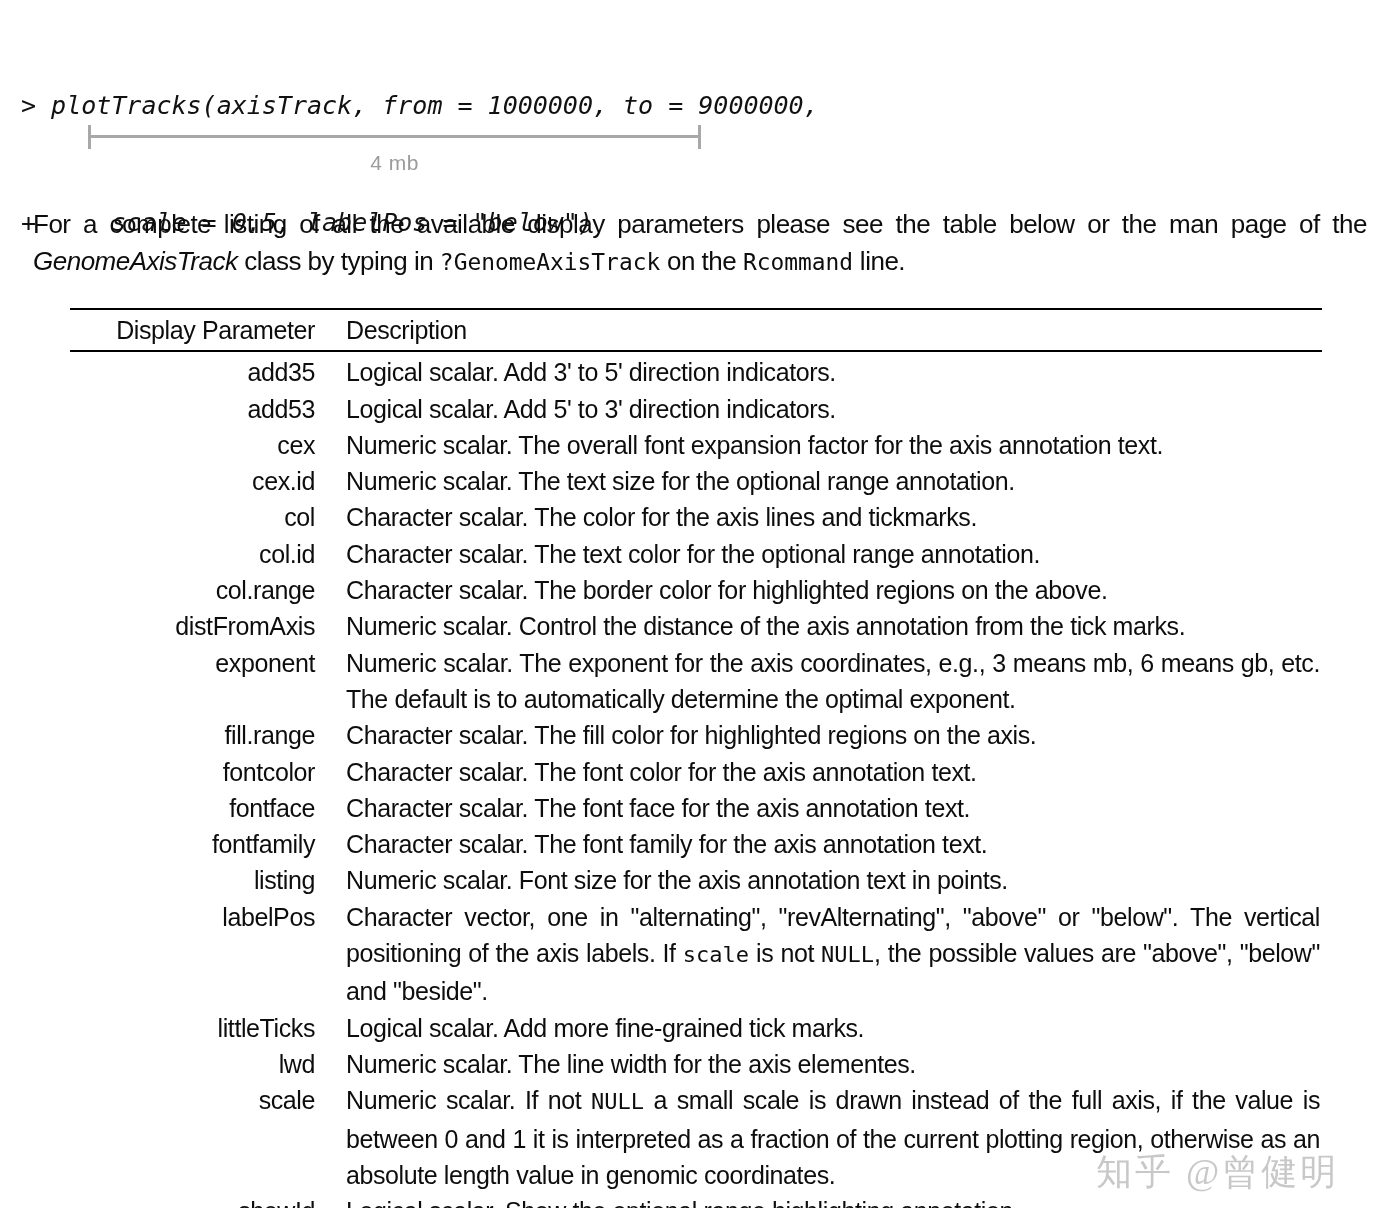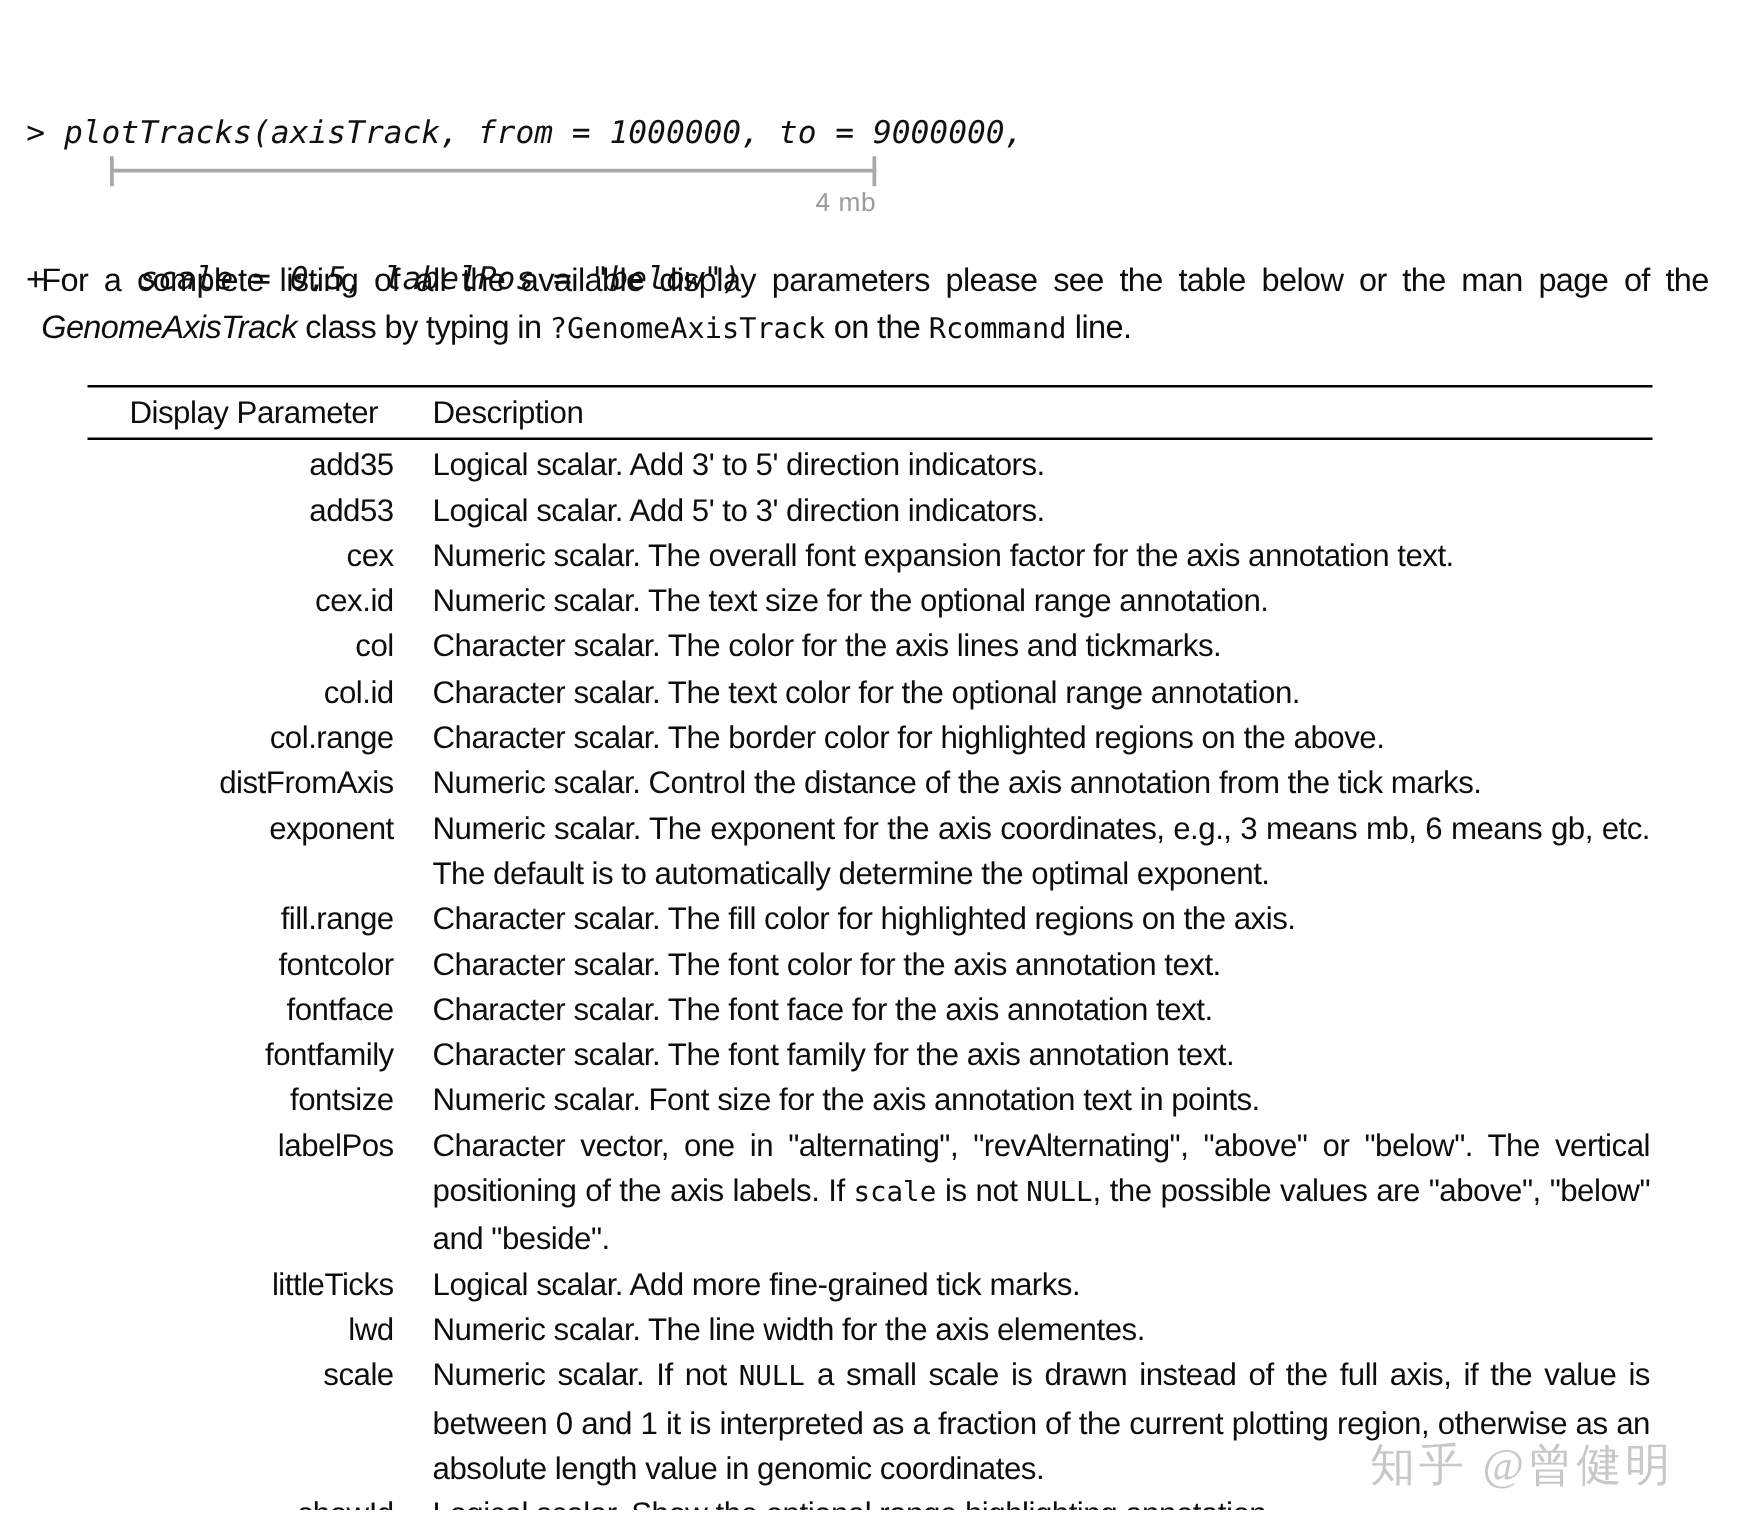--- a/index.html
+++ b/index.html
@@ -35,21 +35,21 @@
 
   
   .dtable {
     position:absolute; left:70px; top:308px; width:1252px;
     border-top:2px solid #000; font-size:25px; letter-spacing:-0.4px;
   }
   .trow { display:grid; grid-template-columns:245px 1fr; column-gap:31px; line-height:36.3px; }
   .thead { border-bottom:2px solid #000; padding:2px 0 2px 0; }
   .cell { min-width:0; }
   .cell.param { text-align:right; }
-  .cell.param.head { text-align:center; padding-left:21px; }
+  .cell.param.head { text-align:right; padding-left:21px; }
   .cell.desc { text-align:justify; padding-right:2px; }
   .tbody { padding-top:2px; }
 
   
   .watermark {
     position:absolute; left:1096px; top:1148px;
     font-family:Liberation Serif, serif;
     font-size:36px; color:#c8c8c8; letter-spacing:3px; white-space:nowrap;
   }
 </style>
@@ -62,21 +62,21 @@
     <div class="code-line">&gt; plotTracks(axisTrack, from = 1000000, to = 9000000,</div>
     <div class="code-line">+     scale = 0.5, labelPos = "below")</div>
   </div>
 
   <div class="figure">
     <div class="scalebar">
       <div class="tick tick-l" style="background: rgb(168, 168, 168);"></div>
       <div class="bar-line" style="background: rgb(168, 168, 168);"></div>
       <div class="tick tick-r" style="background: rgb(168, 168, 168);"></div>
     </div>
-    <div class="scalebar-label" style="color: rgb(155, 155, 155); text-align: right;">4 mb</div>
+    <div class="scalebar-label" style="color: rgb(155, 155, 155);">4 mb</div>
   </div>
 
   <p class="para"><span>For a complete listing of all the available display parameters please see the table below or the man page of the </span><span class="it">GenomeAxisTrack</span><span> class by typing in </span><span class="mono">?GenomeAxisTrack</span><span> on the </span><span class="mono">Rcommand</span><span> line.</span></p>
 
   <div class="dtable">
     <div class="trow thead">
       <div class="cell param head">Display Parameter</div>
       <div class="cell desc head">Description</div>
     </div>
     <div class="tbody" id="table-body">
@@ -126,21 +126,21 @@
         </div>
         <div class="trow">
           <div class="cell param">fontface</div>
           <div class="cell desc"><span>Character scalar. The font face for the axis annotation text.</span></div>
         </div>
         <div class="trow">
           <div class="cell param">fontfamily</div>
           <div class="cell desc"><span>Character scalar. The font family for the axis annotation text.</span></div>
         </div>
         <div class="trow">
-          <div class="cell param">fontsize</div>
+          <div class="cell param">listing</div>
           <div class="cell desc"><span>Numeric scalar. Font size for the axis annotation text in points.</span></div>
         </div>
         <div class="trow">
           <div class="cell param">labelPos</div>
           <div class="cell desc"><span>Character vector, one in "alternating", "revAlternating", "above" or "below". The vertical positioning of the axis labels. If </span><span class="mono">scale</span><span> is not </span><span class="mono">NULL</span><span>, the possible values are "above", "below" and "beside".</span></div>
         </div>
         <div class="trow">
           <div class="cell param">littleTicks</div>
           <div class="cell desc"><span>Logical scalar. Add more fine-grained tick marks.</span></div>
         </div>

